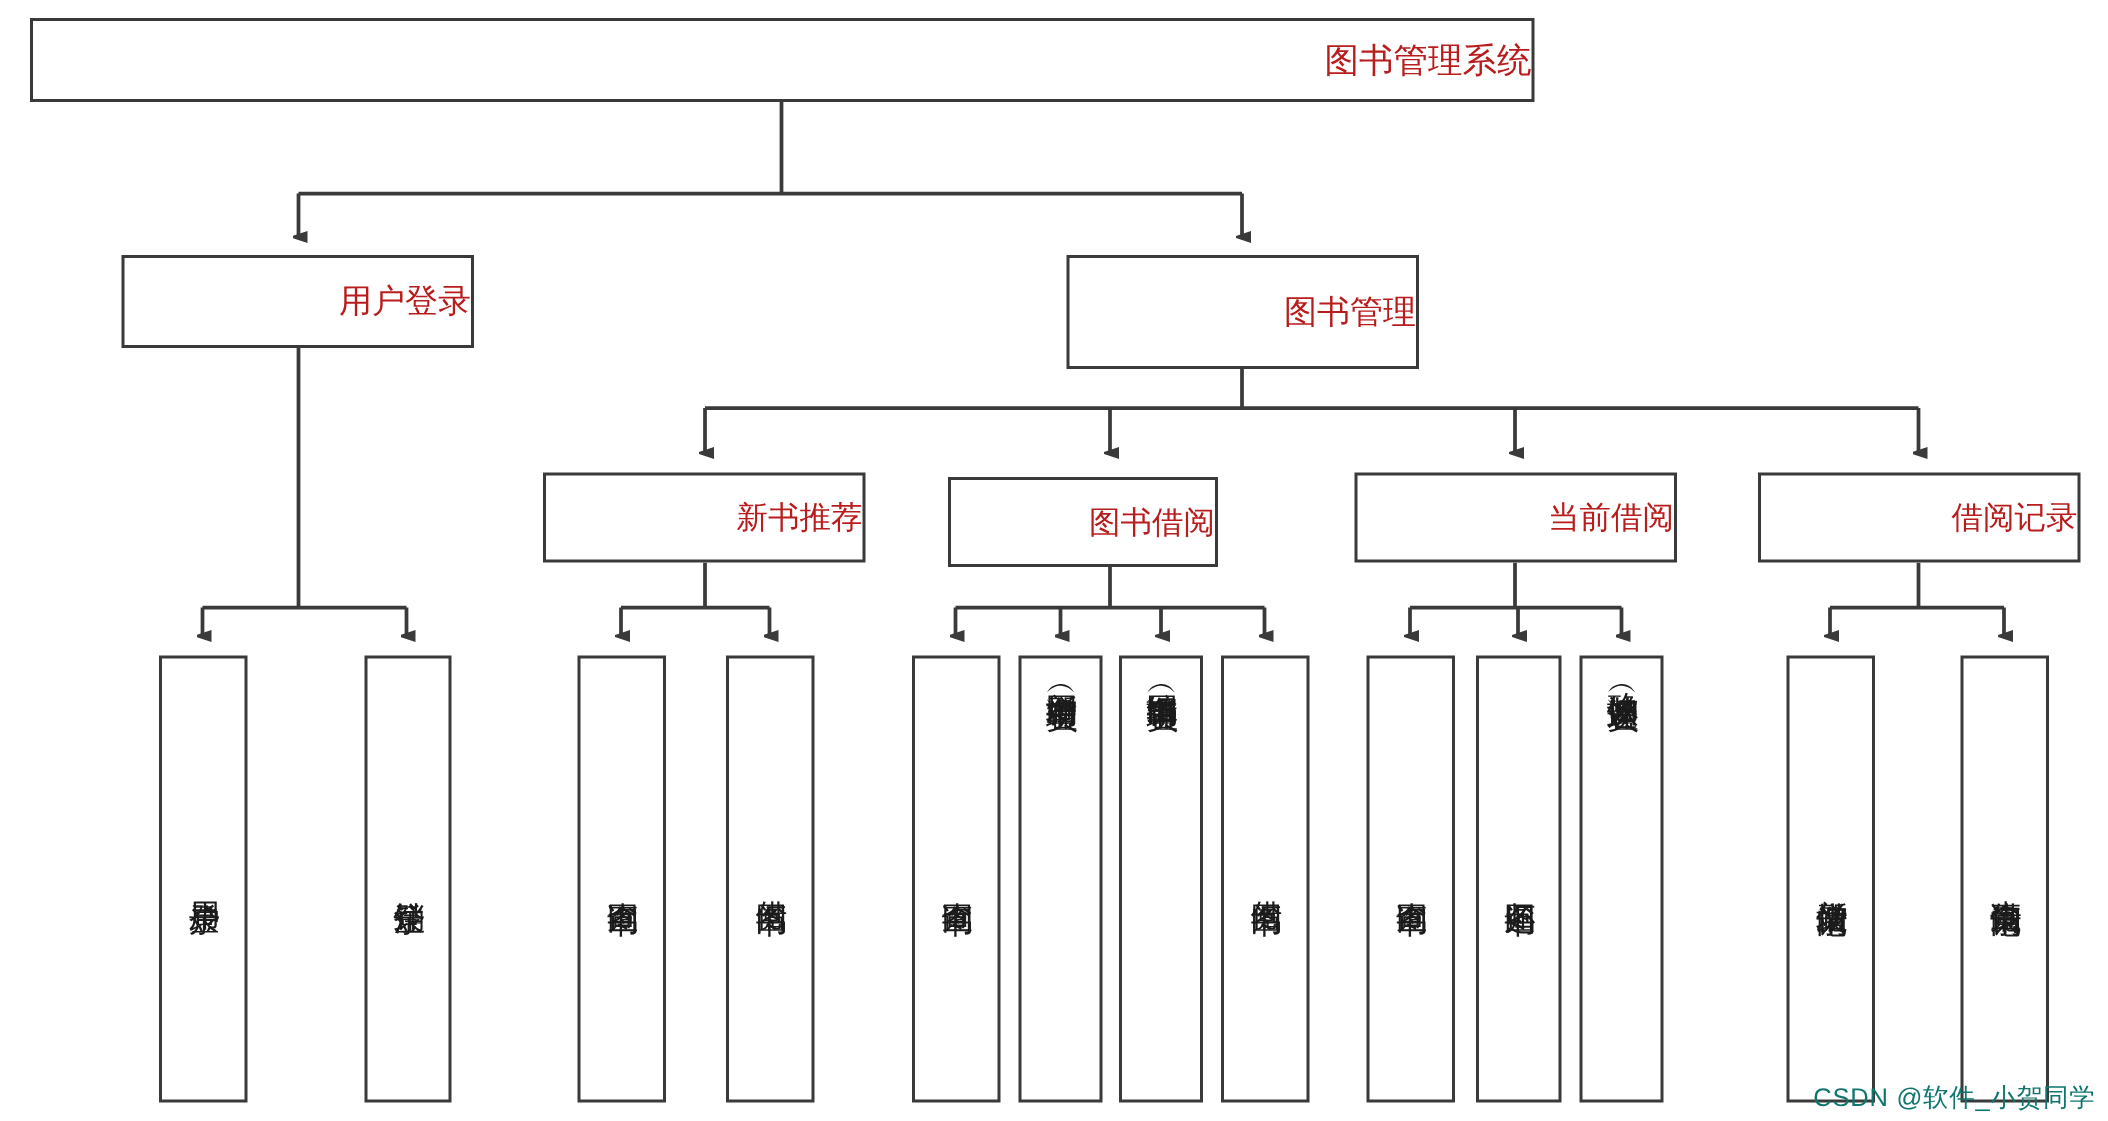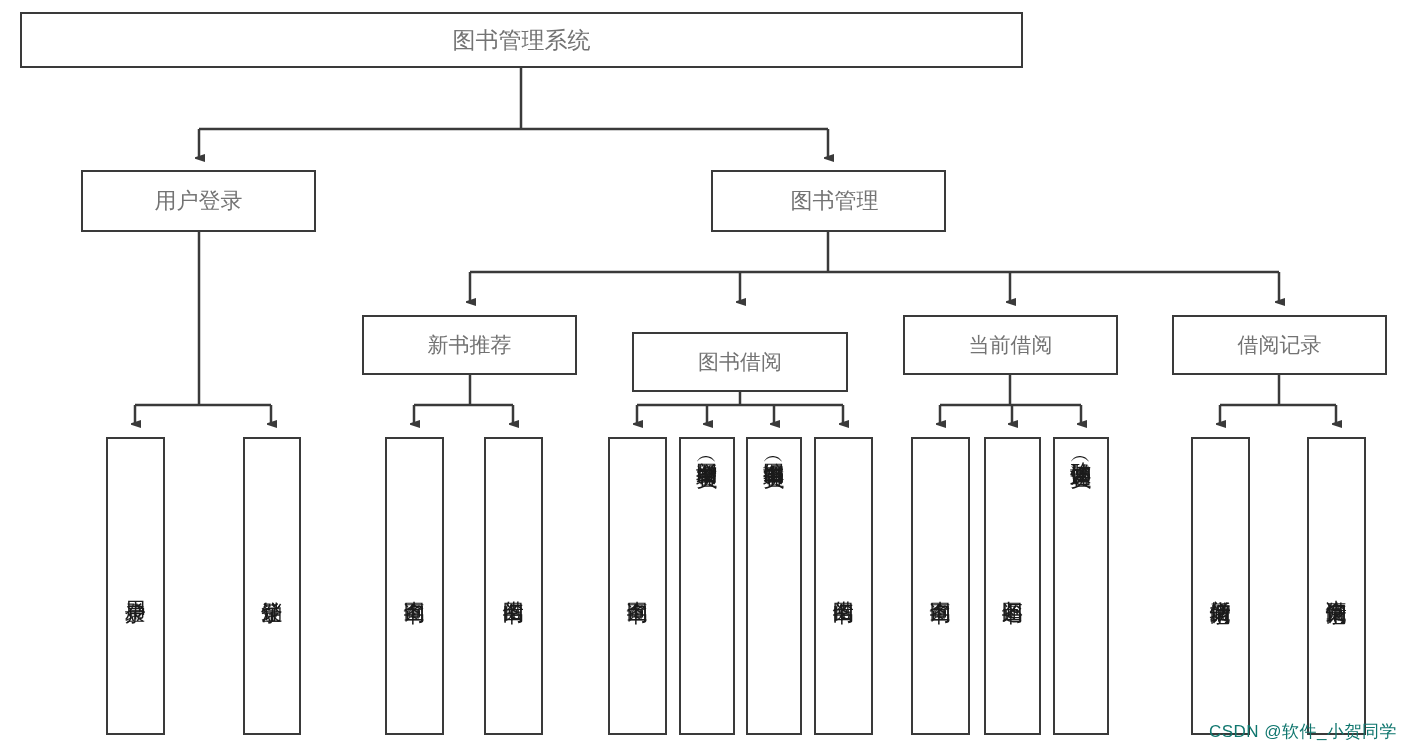--- a/index.html
+++ b/index.html
@@ -25,22 +25,22 @@
     height: 747px;
     pointer-events: none;
   }
   .node {
     position: absolute;
     box-sizing: border-box;
     border: 2px solid #3a3a3a;
     background: #ffffff;
     display: flex;
     align-items: center;
-    justify-content: center;
-    color: #737373;
+    justify-content: flex-end;
+    color: #b91c1c;
   }
   .node.root {
     font-size: 23px;
   }
   .node.tier2 {
     font-size: 22px;
   }
   .node.tier3 {
     font-size: 21px;
   }
@@ -136,29 +136,29 @@
   </svg>
 
   <div class="node root" style="left:20px; top:12px; width:1003px; height:56px;">
     <span>图书管理系统</span>
   </div>
 
   <div class="node tier2" style="left:81px; top:170px; width:235px; height:62px;">
     <span>用户登录</span>
   </div>
 
-  <div class="node tier2" style="left:711px; top:170px; width:235px; height:62px;padding-left:12px;">
+  <div class="node tier2" style="left:711px; top:170px; width:235px; height:76px;padding-left:12px;">
     <span>图书管理</span>
   </div>
 
   <div class="node tier3" style="left:362px; top:315px; width:215px; height:60px;">
     <span>新书推荐</span>
   </div>
 
-  <div class="node tier3" style="left:632px; top:332px; width:216px; height:60px;">
+  <div class="node tier3" style="left:632px; top:318px; width:180px; height:60px;">
     <span>图书借阅</span>
   </div>
 
   <div class="node tier3" style="left:1172px; top:315px; width:215px; height:60px;">
     <span>借阅记录</span>
   </div>
 
   <div class="node tier3" style="left:903px; top:315px; width:215px; height:60px;">
     <span>当前借阅</span>
   </div>

